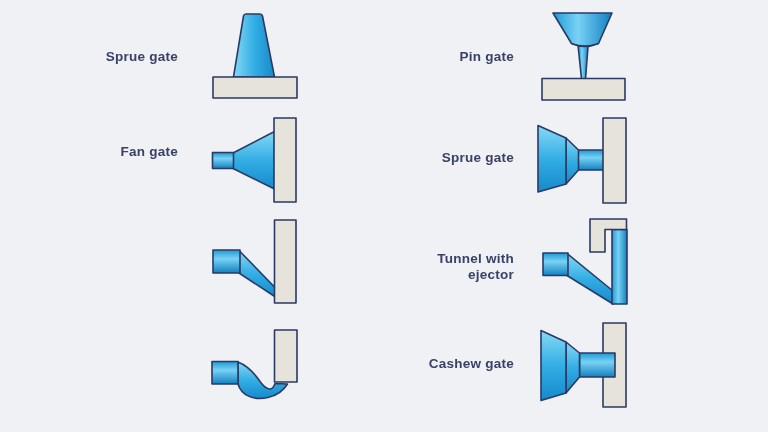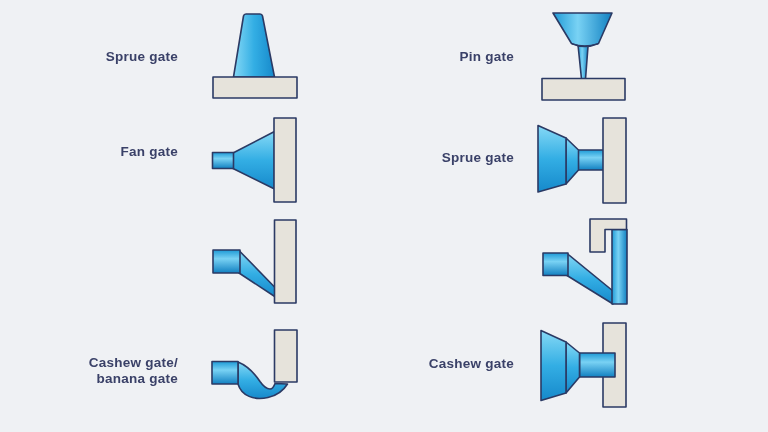--- a/index.html
+++ b/index.html
@@ -113,17 +113,17 @@
         <path d="M541 330.5 L566 342 L566 393 L541 400.5 Z" fill="url(#gv)"></path>
       </g>
 
     </g>
   </svg>
 
   <div class="fig-label col-left" style="top:57px">Sprue gate</div>
   <div class="fig-label col-right" style="top:57px">Pin gate</div>
   <div class="fig-label col-left" style="top:152px">Fan gate</div>
   <div class="fig-label col-right" style="top:158px">Sprue gate</div>
-  <div class="fig-label col-left" style="top:371px">Cashew gate/
-banana gate</div>
+  <div class="fig-label col-right" style="top:267px">Tunnel with
+ejector</div>
   <div class="fig-label col-right" style="top:364px">Cashew gate</div>
 
 </div>
 
 </body></html>

